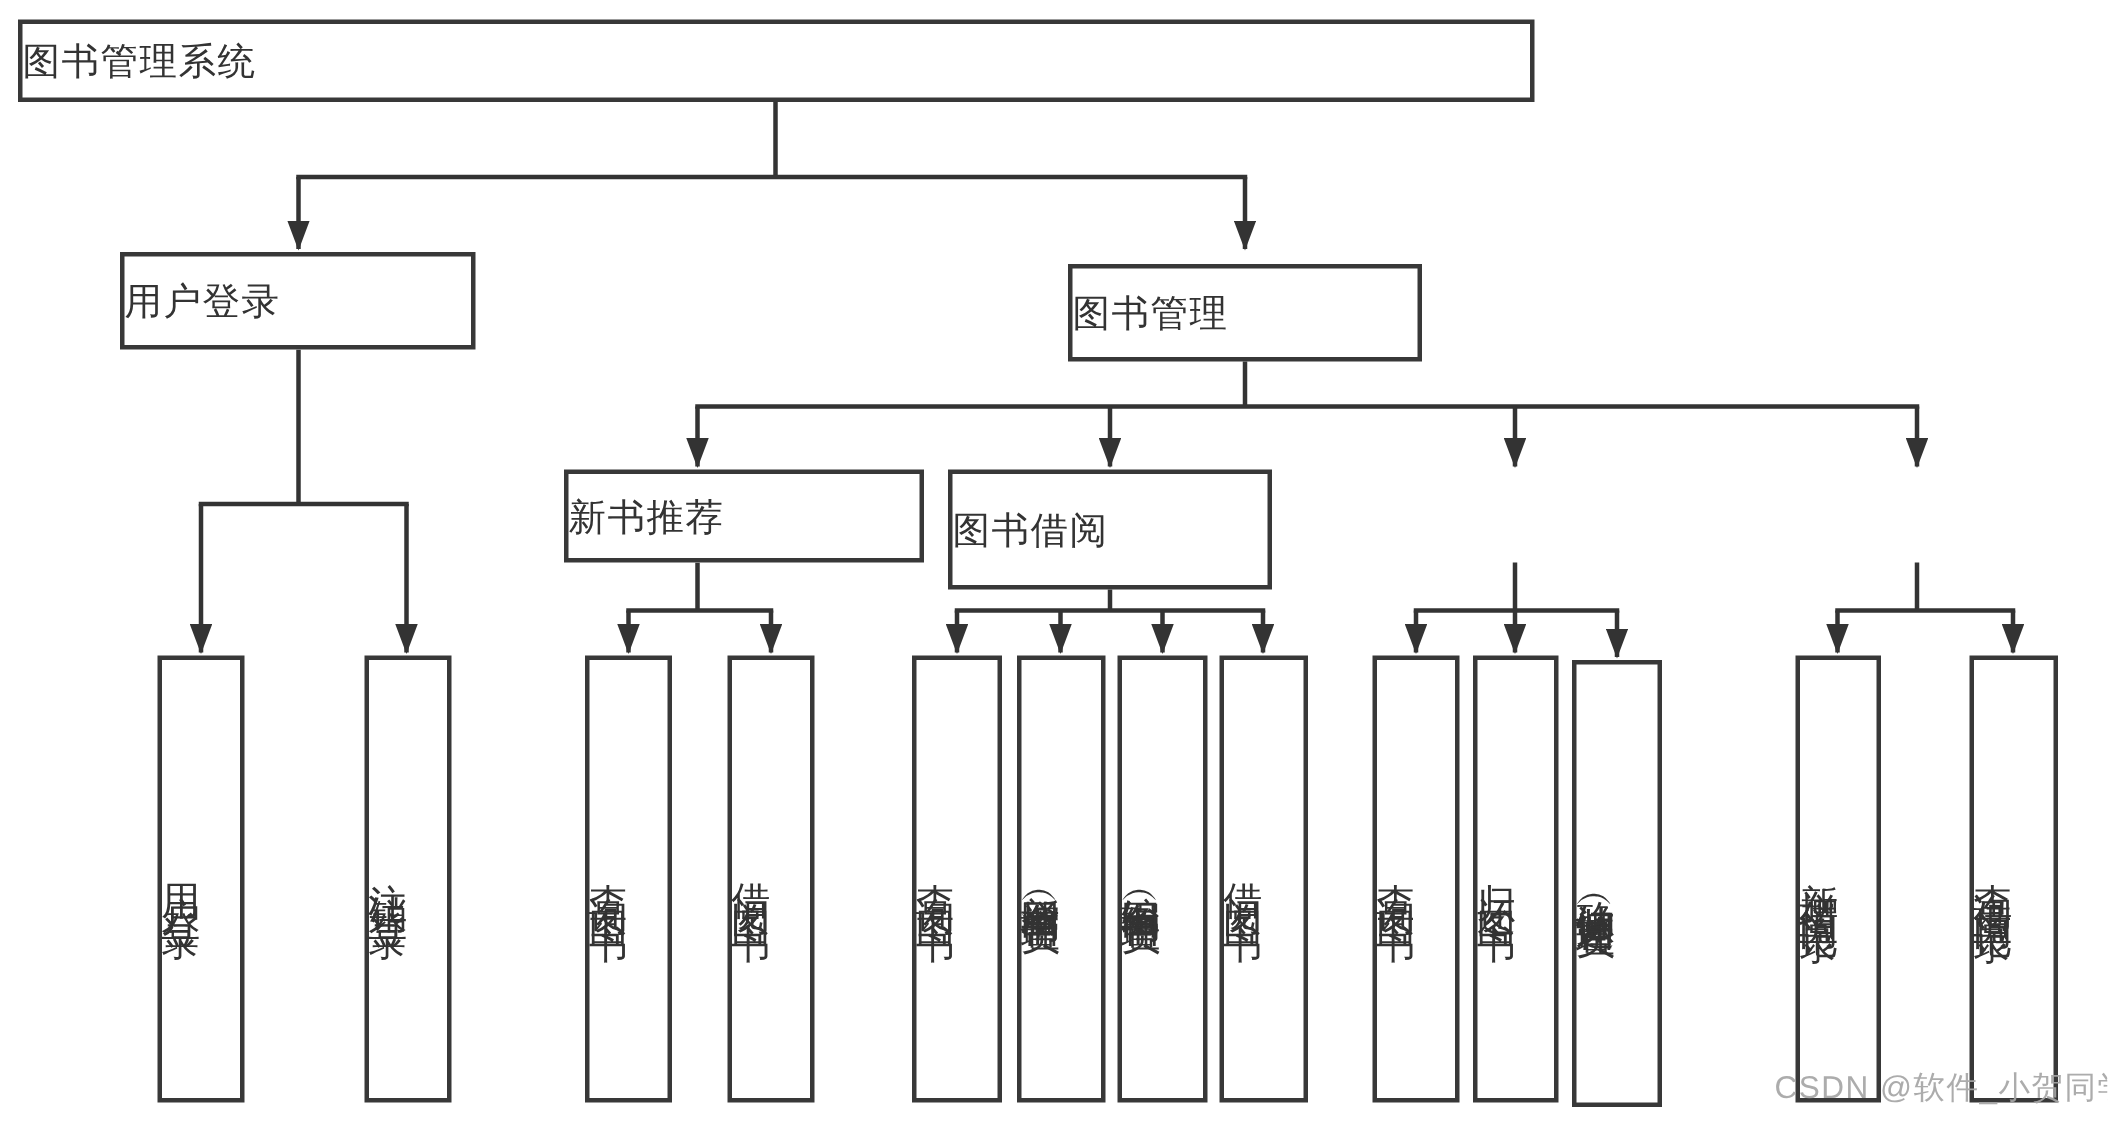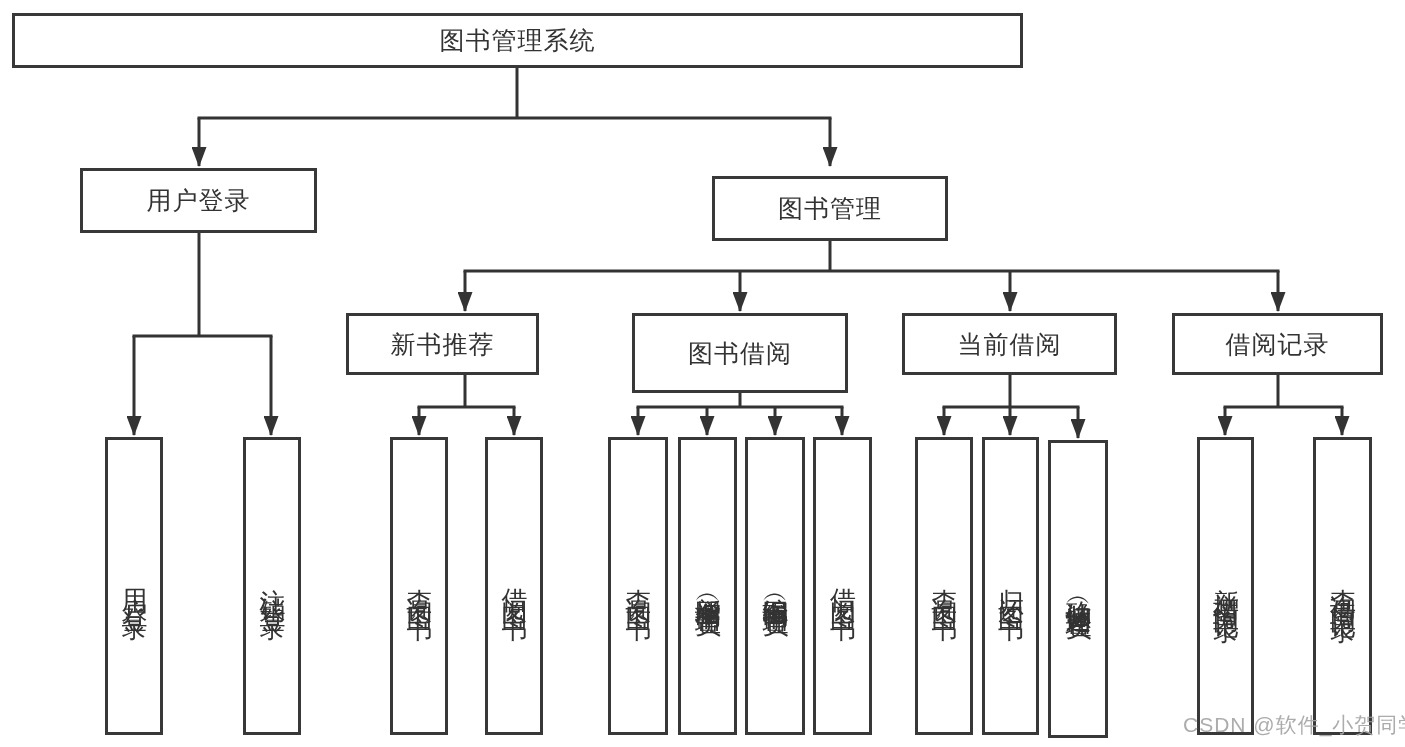--- a/index.html
+++ b/index.html
@@ -16,23 +16,22 @@
     left: 0; top: 0;
     z-index: 1;
   }
   .box {
     position: absolute;
     box-sizing: border-box;
     border: 3px solid #383838;
     background: #ffffff;
     display: flex;
     align-items: center;
-    justify-content: center;
+    justify-content: flex-start;
     z-index: 2;
-    font-family: Liberation Serif, serif;
   }
   .hlabel {
     font-size: 25px;
     color: #333333;
     letter-spacing: 1px;
     white-space: nowrap;
   }
   .vlabel {
     writing-mode: vertical-rl;
     text-orientation: mixed;
@@ -114,31 +113,25 @@
     <span class="hlabel">图书管理系统</span>
   </div>
 
   <div class="box" style="left:80px;top:168px;width:237px;height:65px">
     <span class="hlabel">用户登录</span>
   </div>
   <div class="box" style="left:712px;top:176px;width:236px;height:65px">
     <span class="hlabel">图书管理</span>
   </div>
 
-  <div class="box" style="left:346px;top:313px;width:193px;height:62px">
+  <div class="box" style="left:376px;top:313px;width:240px;height:62px">
     <span class="hlabel">新书推荐</span>
   </div>
   <div class="box" style="left:632px;top:313px;width:216px;height:80px">
     <span class="hlabel">图书借阅</span>
-  </div>
-  <div class="box" style="left:902px;top:313px;width:215px;height:62px">
-    <span class="hlabel">当前借阅</span>
-  </div>
-  <div class="box" style="left:1172px;top:313px;width:211px;height:62px">
-    <span class="hlabel">借阅记录</span>
   </div>
 
   <div class="box ls-lg" style="left:105px;top:437px;width:58px;height:298px">
     <span class="vlabel">用户登录</span>
   </div>
   <div class="box ls-lg" style="left:243px;top:437px;width:58px;height:298px">
     <span class="vlabel">注销登录</span>
   </div>
 
   <div class="box ls-lg" style="left:390px;top:437px;width:58px;height:298px">

